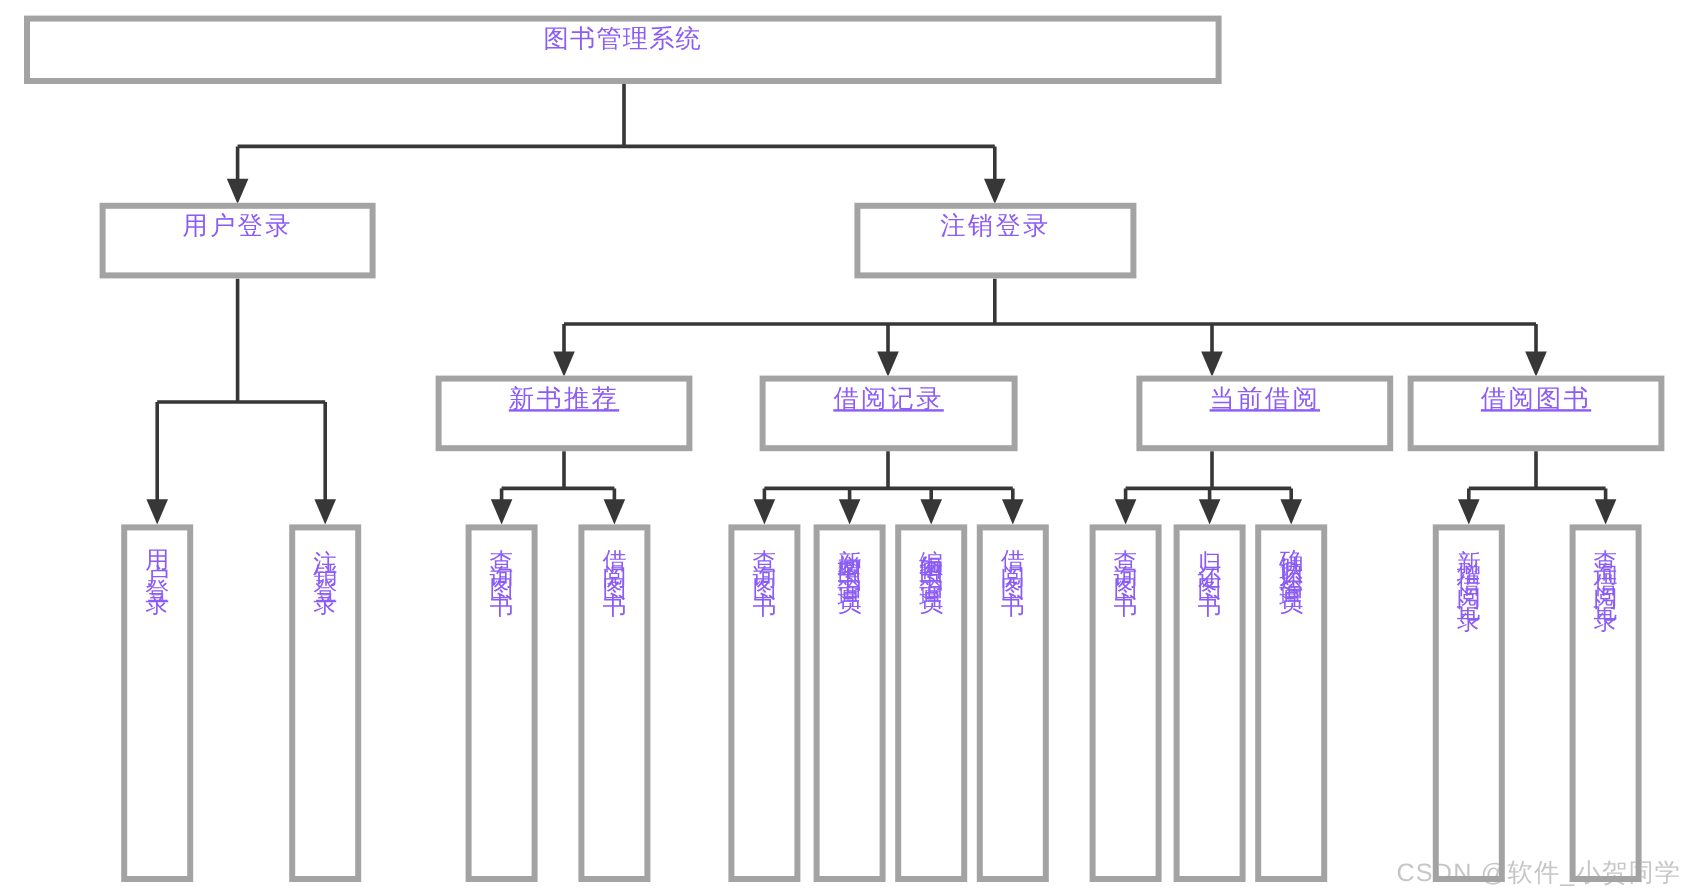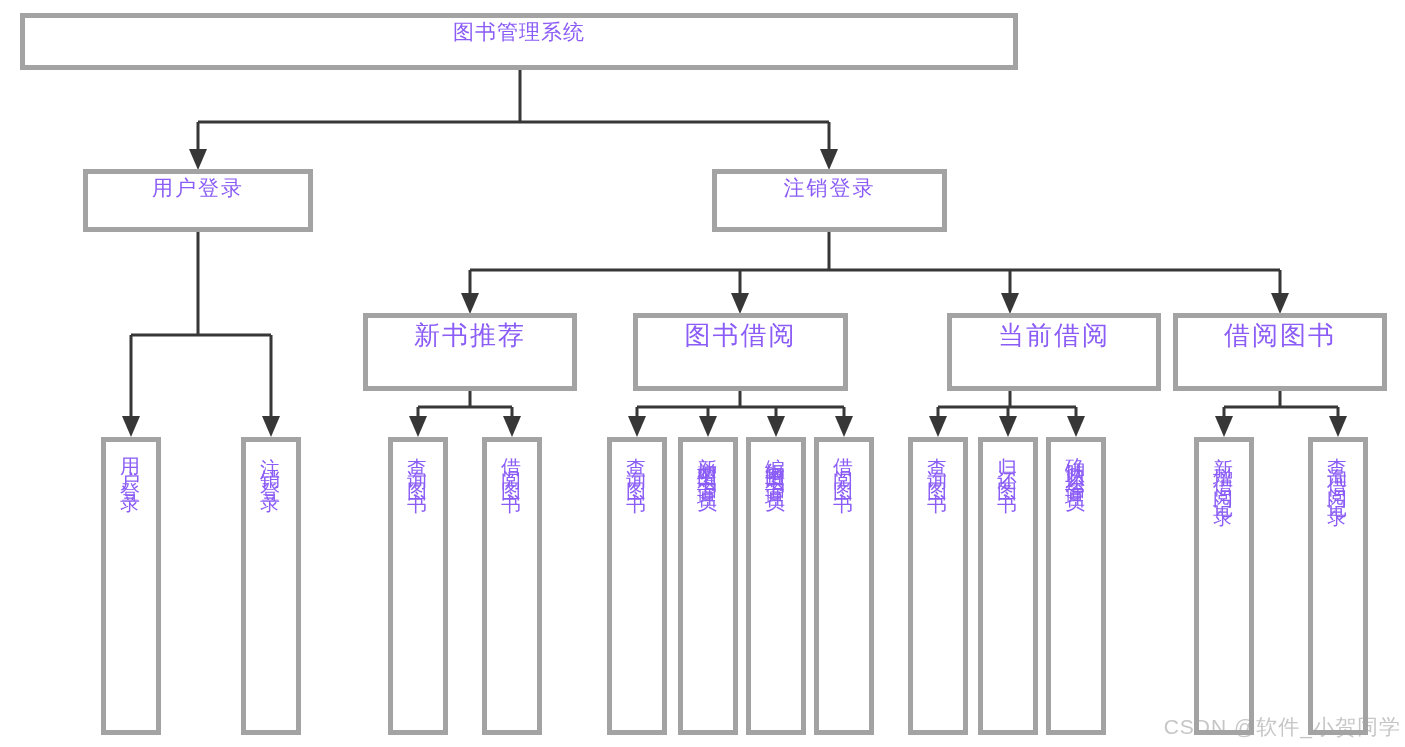--- a/index.html
+++ b/index.html
@@ -23,21 +23,21 @@
     border: 5px solid #a3a3a3;
     background: #ffffff;
     display: flex;
     align-items: flex-start;
     justify-content: center;
     color: #8b5cf6;
     z-index: 2;
   }
   .root  { left: 20px;  top: 13px;  width: 998px; height: 57px; font-size: 21px; letter-spacing: 1px; }
   .lvl2  { top: 169px; height: 63px; font-size: 21px; letter-spacing: 2px; }
-  .lvl3  { top: 313px; height: 78px; font-size: 26px; letter-spacing: 2px; }
+  .lvl3  { top: 313px; height: 63px; font-size: 21px; letter-spacing: 2px; text-decoration: underline; }
   .leaf  { top: 437px; height: 298px; width: 60px; font-size: 20px; }
   .vtext {
     writing-mode: vertical-rl;
     text-orientation: mixed;
     white-space: nowrap;
   }
   .leaf.short .vtext { letter-spacing: 12px; }
   .leaf.mid   .vtext { letter-spacing: 10px; }
   .leaf.long  .vtext { letter-spacing: 5px; }
   #watermark {
@@ -105,21 +105,21 @@
     <span>用户登录</span>
   </div>
   <div class="box lvl2" style="left:712px; width:235px;">
     <span>注销登录</span>
   </div>
 
   <div class="box lvl3" style="left:363px; width:214px;">
     <span>新书推荐</span>
   </div>
   <div class="box lvl3" style="left:633px; width:215px;">
-    <span>图书借阅</span>
+    <span>借阅记录</span>
   </div>
   <div class="box lvl3" style="left:903px; width:214px;margin-left:44px;">
     <span>当前借阅</span>
   </div>
   <div class="box lvl3" style="left:1173px; width:214px;">
     <span>借阅图书</span>
   </div>
 
   <div class="box leaf short" style="left:101px;">
     <span class="vtext">用户登录</span>

